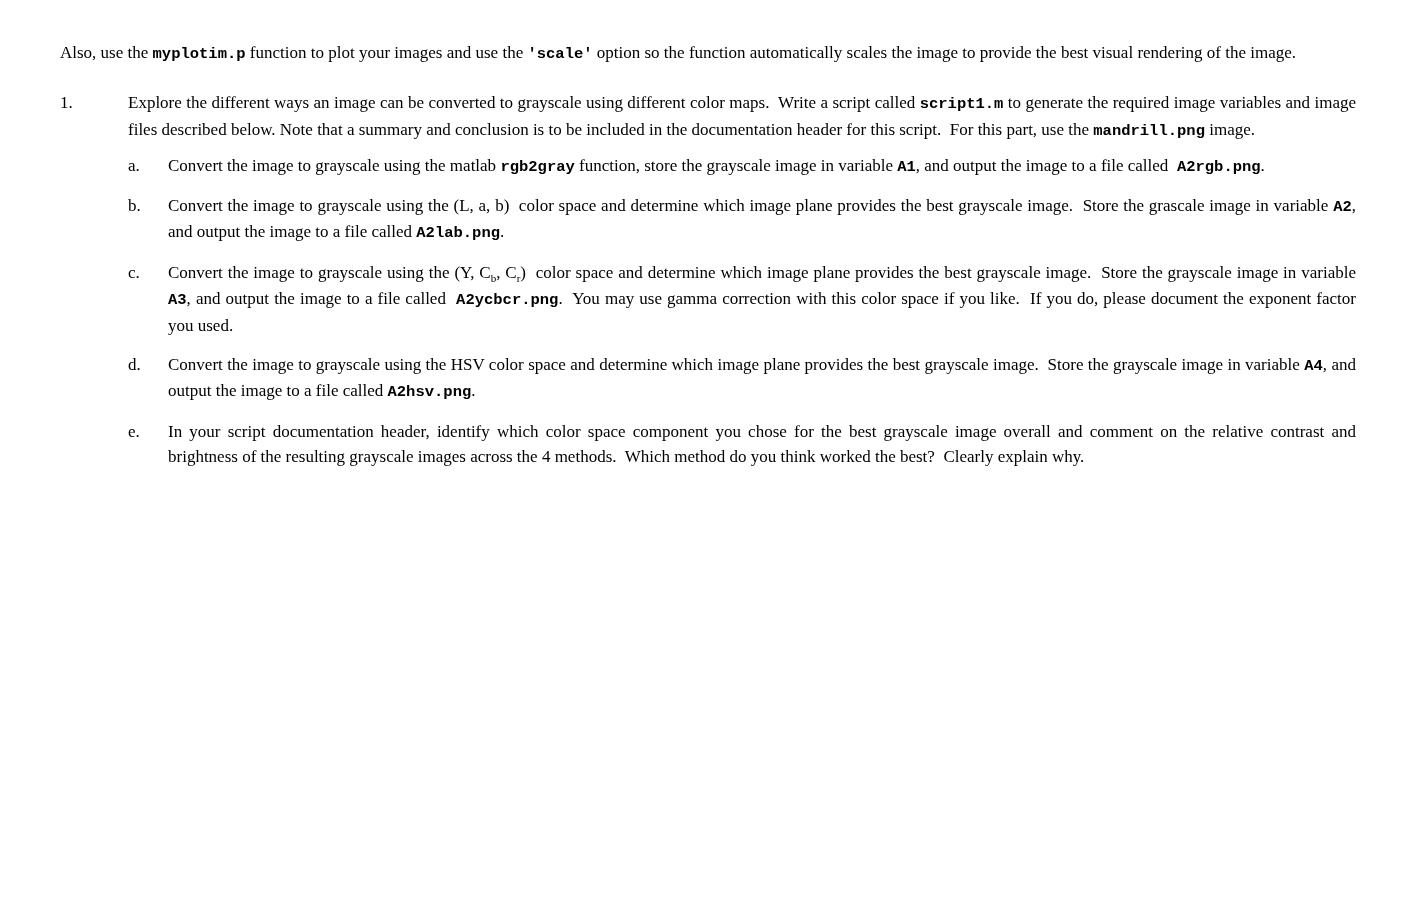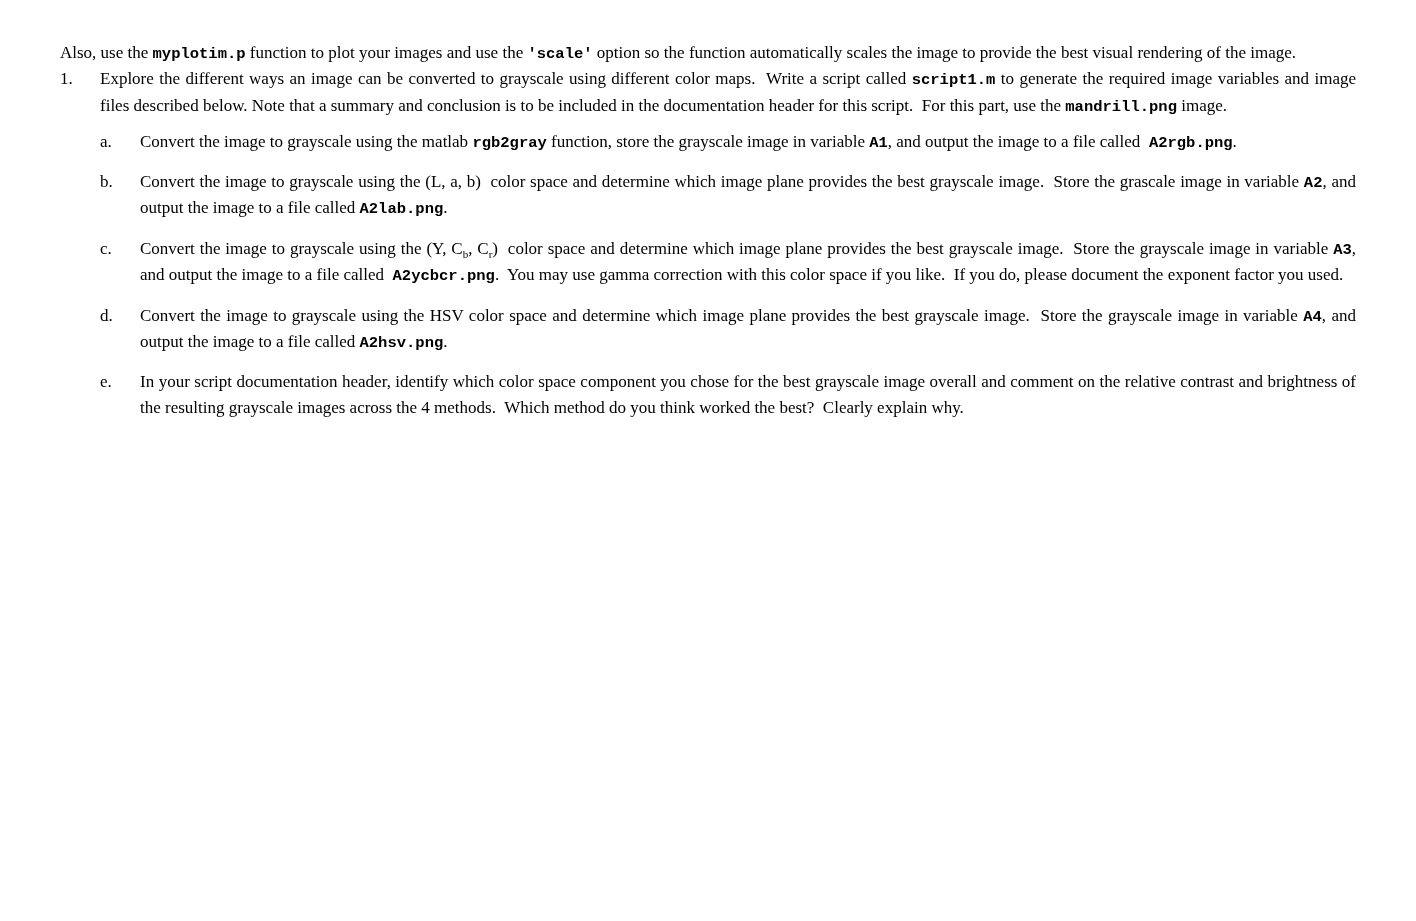--- a/index.html
+++ b/index.html
@@ -10,37 +10,39 @@
     body {
       background: #ffffff;
       font-family: "Times New Roman", Times, serif;
       font-size: 17px;
       line-height: 1.5;
       color: #000000;
       padding: 40px 60px;
       max-width: 1416px;
     }
     .intro-paragraph {
+      margin-bottom: 24px;
       text-align: justify;
     }
     .ordered-list {
       list-style: none;
       padding: 0;
     }
     .ordered-list > li {
       display: flex;
       margin-bottom: 18px;
       text-align: justify;
     }
     .list-number {
       min-width: 40px;
       font-size: 17px;
     }
     .list-content {
       flex: 1;
+      margin-left: 28px;
     }
     .sub-list {
       list-style: none;
       padding: 0;
       margin-top: 10px;
     }
     .sub-list > li {
       display: flex;
       margin-bottom: 14px;
       text-align: justify;

